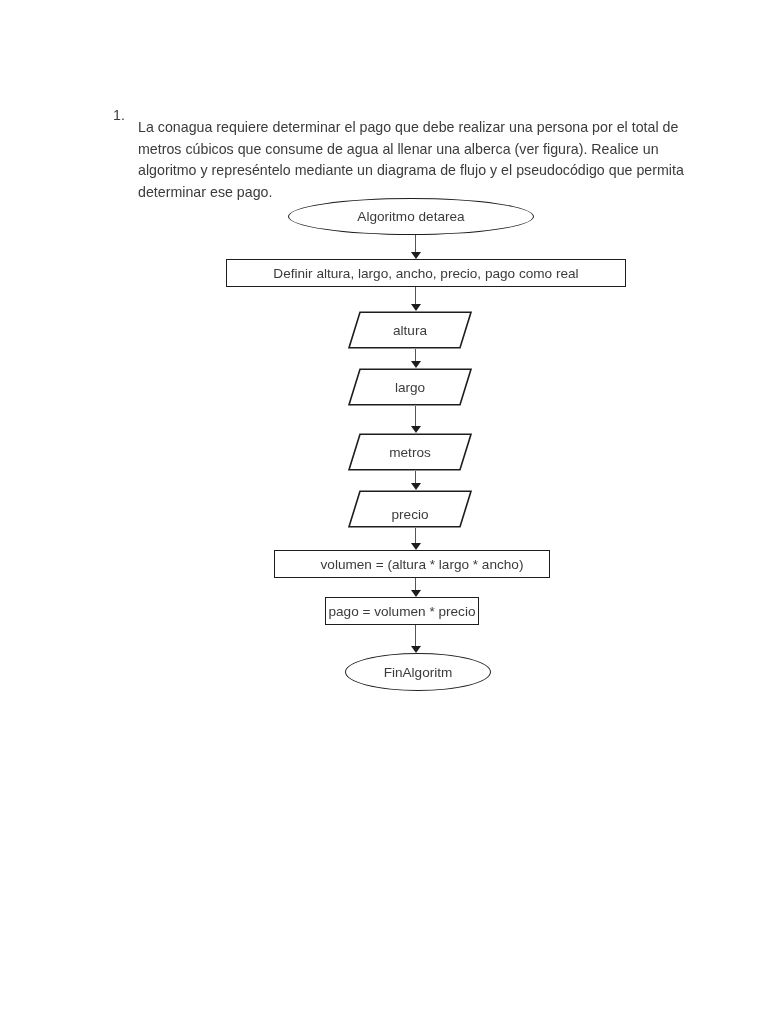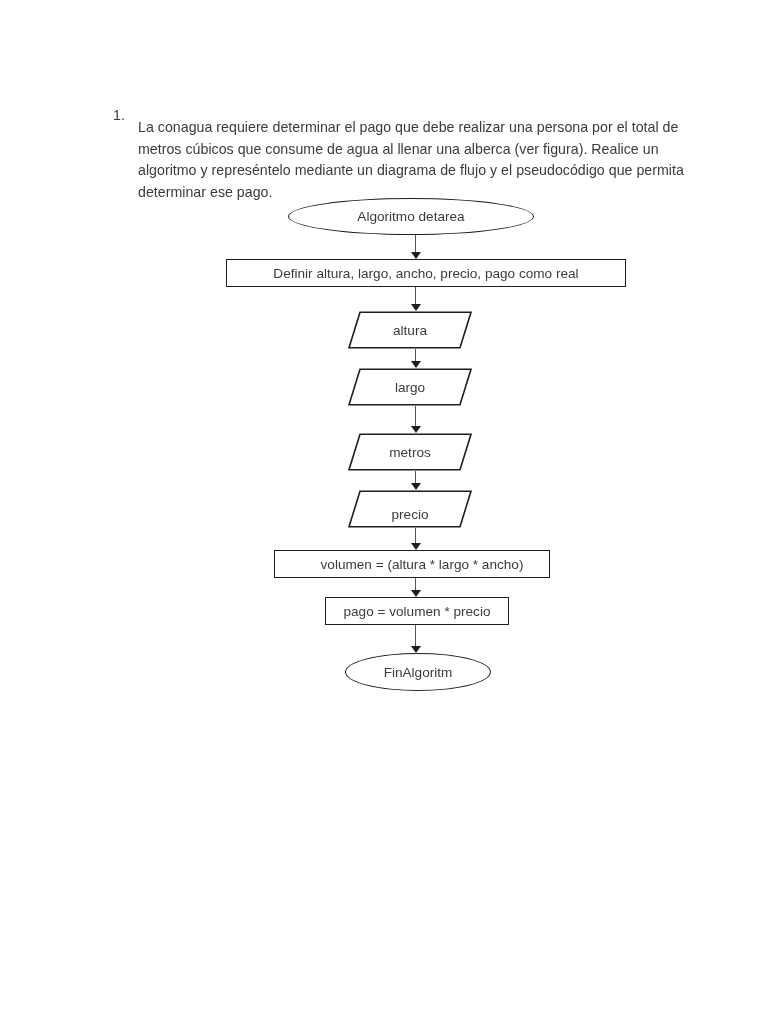--- a/index.html
+++ b/index.html
@@ -96,21 +96,21 @@
   #shape-volumen {
     left: 274px;
     top: 550px;
     width: 276px;
     height: 28px;
     padding-left: 20px;
   }
   #shape-pago {
     left: 325px;
     top: 597px;
-    width: 184px;
+    width: 154px;
     height: 28px;
   }
 
   
   .io-wrap {
     position: absolute;
     pointer-events: auto;
   }
   .io-wrap svg {
     position: absolute;

